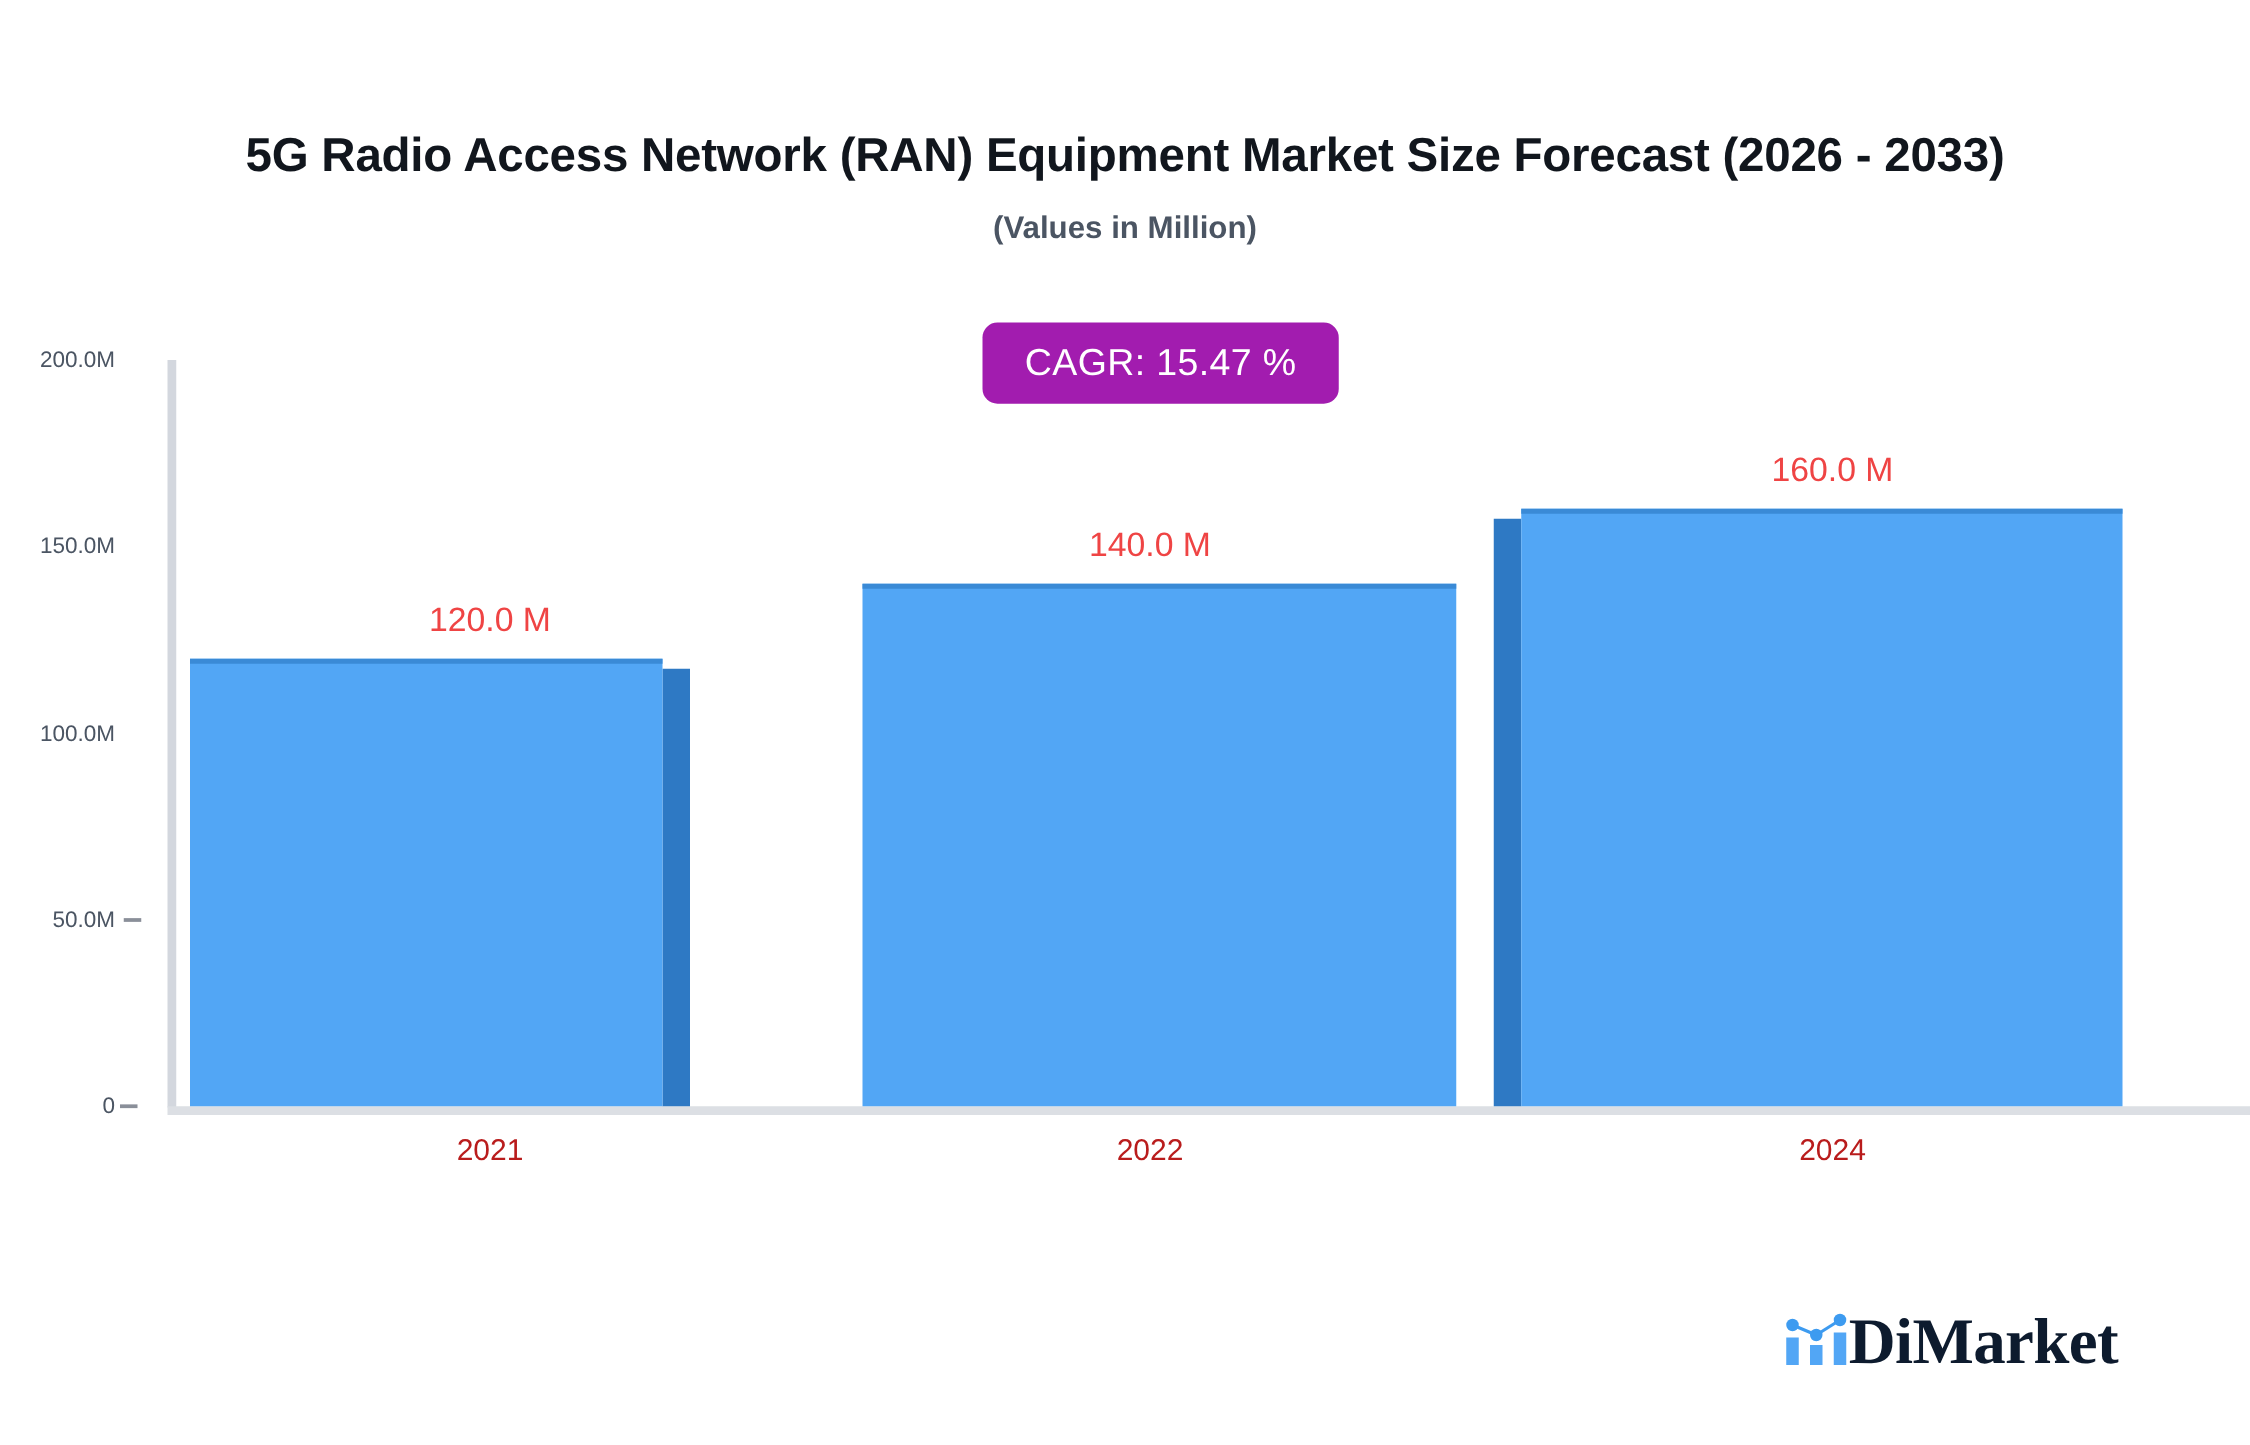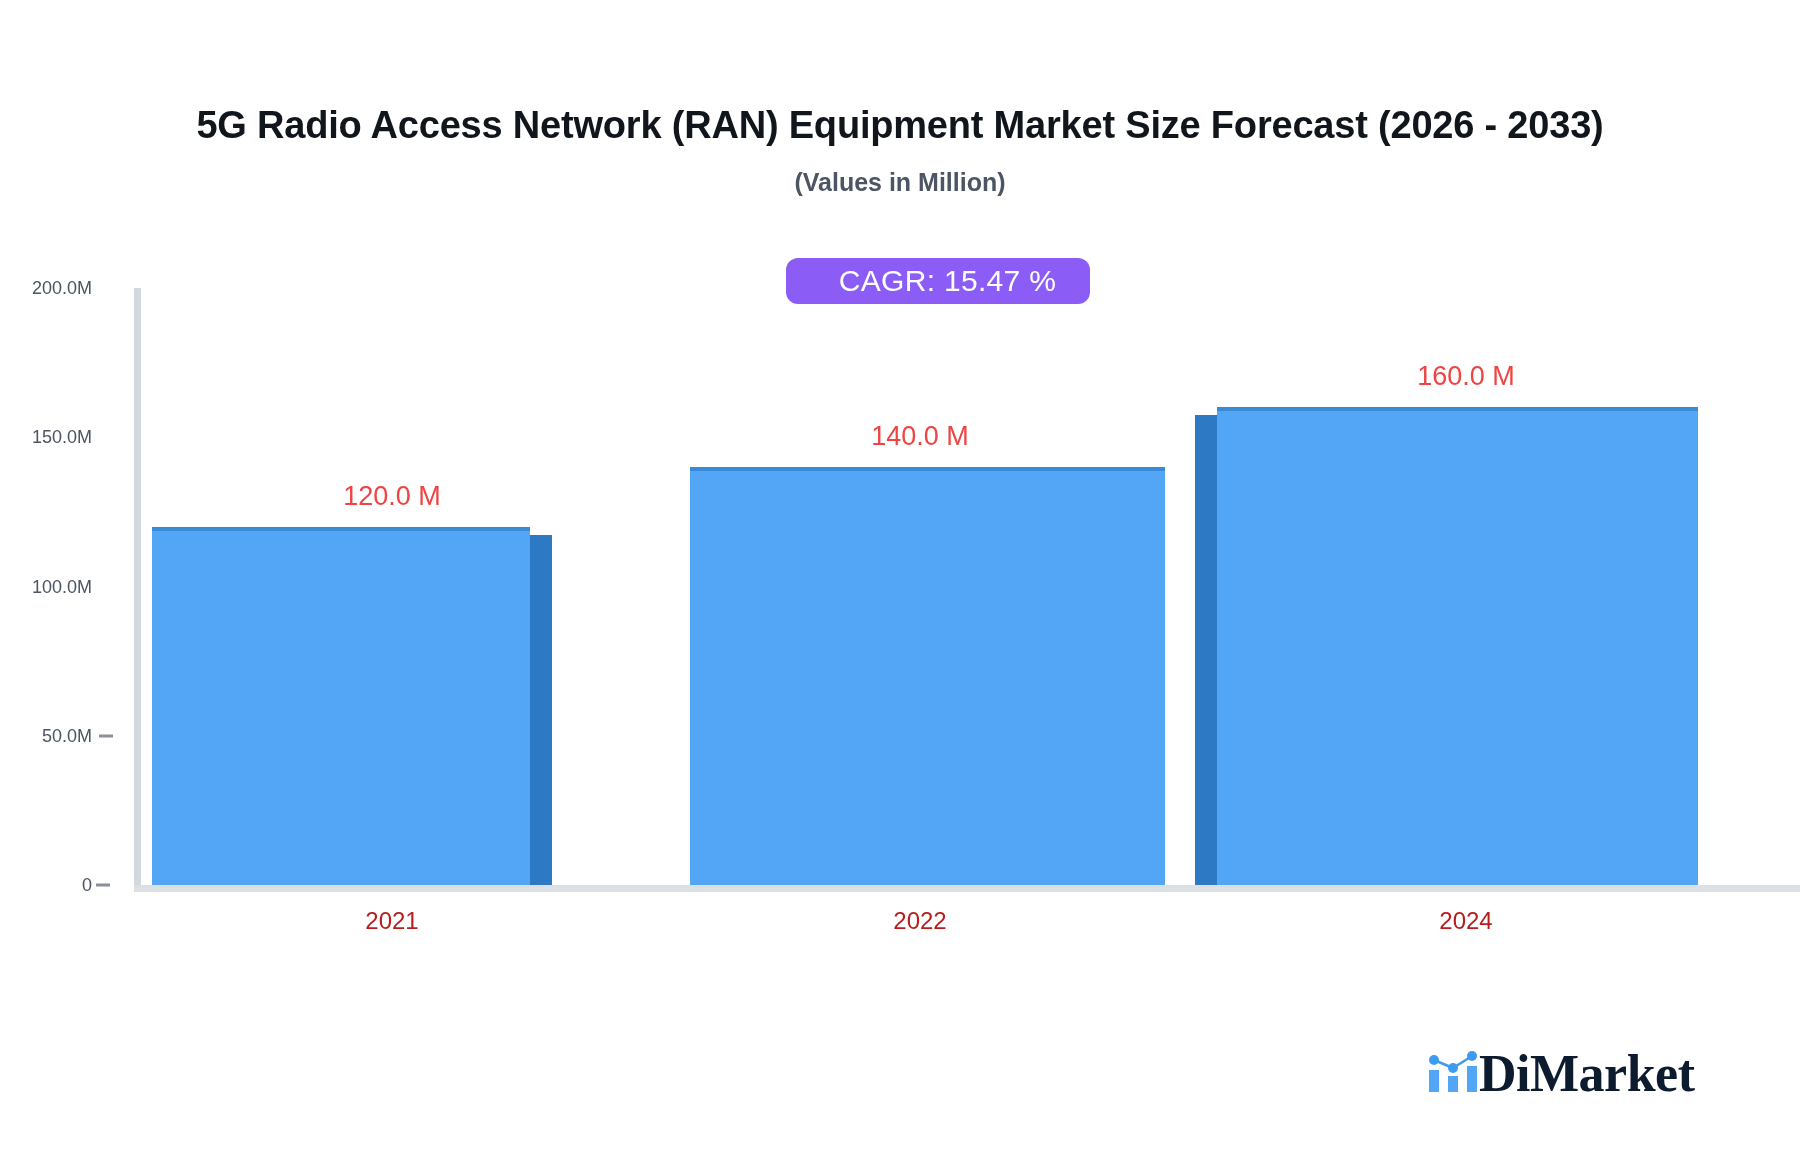--- a/index.html
+++ b/index.html
@@ -47,32 +47,31 @@
     color: #4b5563;
     white-space: nowrap;
   }
 
   
   .cagr-badge {
     position: absolute;
     left: 786px;
     top: 258px;
     width: 285px;
-    height: 46px;
-    background: #8b5cf6;
+    height: 65px;
+    background: #a21caf;
     border-radius: 12px;
     display: flex;
     align-items: center;
     justify-content: center;
     color: #ffffff;
     font-size: 30px;
     font-weight: 400;
     letter-spacing: 0.3px;
     white-space: nowrap;
-    padding-left: 19px;
   }
 
   
   #plot {
     position: absolute;
     left: 0;
     top: 0;
     width: 1800px;
     height: 1156px;
   }

